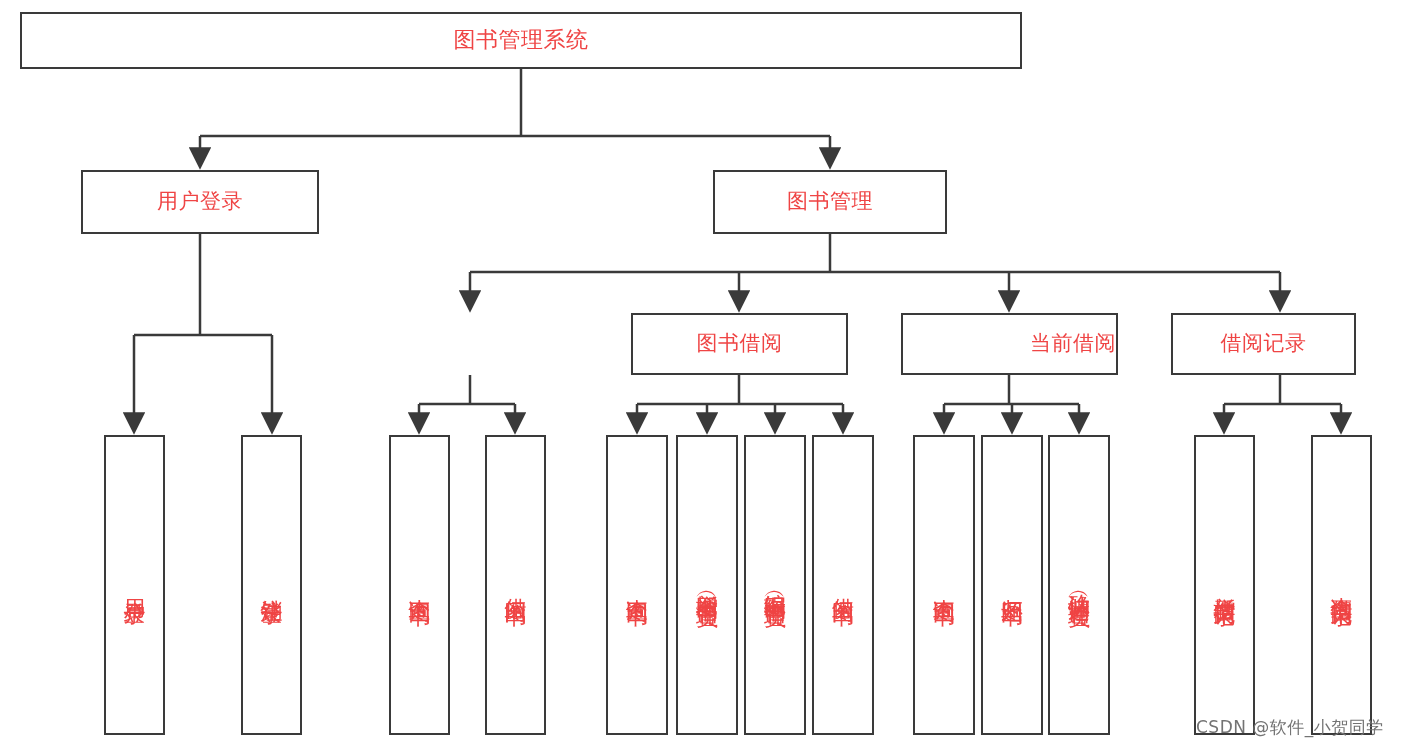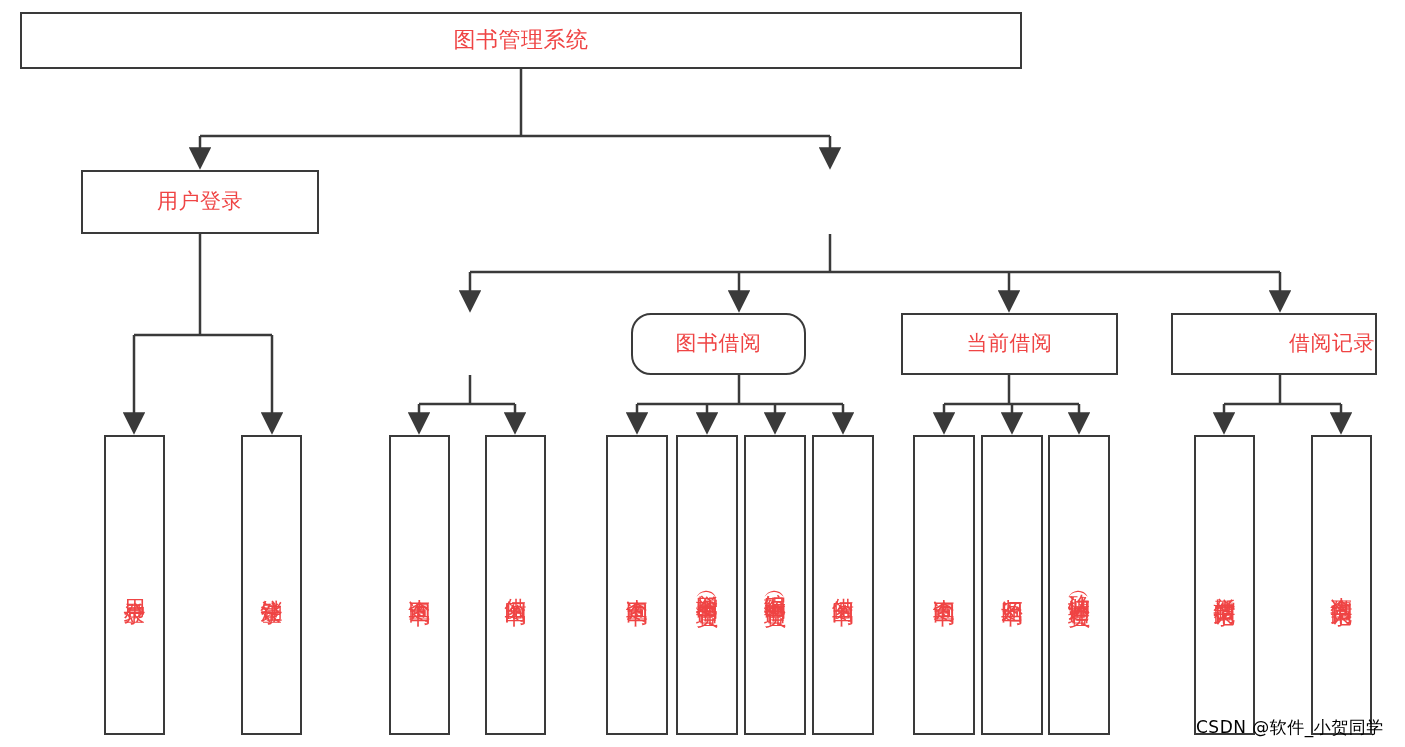--- a/index.html
+++ b/index.html
@@ -56,21 +56,21 @@
   .node.v .label {
     writing-mode: vertical-rl;
     text-orientation: upright;
     font-size: 22px;
     line-height: 1.08;
     letter-spacing: 2px;
     max-height: 100%;
   }
   .watermark {
     position: absolute;
-    color: #000000;
+    color: #737373;
     font-size: 17px;
     white-space: nowrap;
     letter-spacing: 0.5px;
   }
 </style>
 </head>
 <body>
 
 <div id="canvas">
 
@@ -124,28 +124,31 @@
     </g>
   </svg>
 
   <div class="node h root" style="left: 20px; top: 12px; width: 1002px; height: 57px;">
     <span class="label">图书管理系统</span>
   </div>
 
   <div class="node h" style="left: 81px; top: 170px; width: 238px; height: 64px;">
     <span class="label">用户登录</span>
   </div>
+  <div class="node h" style="left: 713px; top: 170px; width: 234px; height: 64px;">
+    <span class="label">图书管理</span>
+  </div>
 
-  <div class="node h" style="left: 631px; top: 313px; width: 175px; height: 62px; border-radius: 20px;">
+  <div class="node h" style="left: 631px; top: 313px; width: 217px; height: 62px;">
     <span class="label">图书借阅</span>
   </div>
-  <div class="node h" style="left: 901px; top: 313px; width: 217px; height: 62px;">
+  <div class="node h" style="left: 901px; top: 313px; width: 217px; height: 62px; justify-content: flex-end;">
     <span class="label">当前借阅</span>
   </div>
-  <div class="node h" style="left: 1171px; top: 313px; width: 206px; height: 62px; justify-content: flex-end;">
+  <div class="node h" style="left: 1171px; top: 313px; width: 185px; height: 62px;">
     <span class="label">借阅记录</span>
   </div>
 
   <div class="node v" style="left: 104px; top: 435px; width: 61px; height: 300px;">
     <span class="label">用户登录</span>
   </div>
   <div class="node v" style="left: 241px; top: 435px; width: 61px; height: 300px;">
     <span class="label">注销登录</span>
   </div>
 

